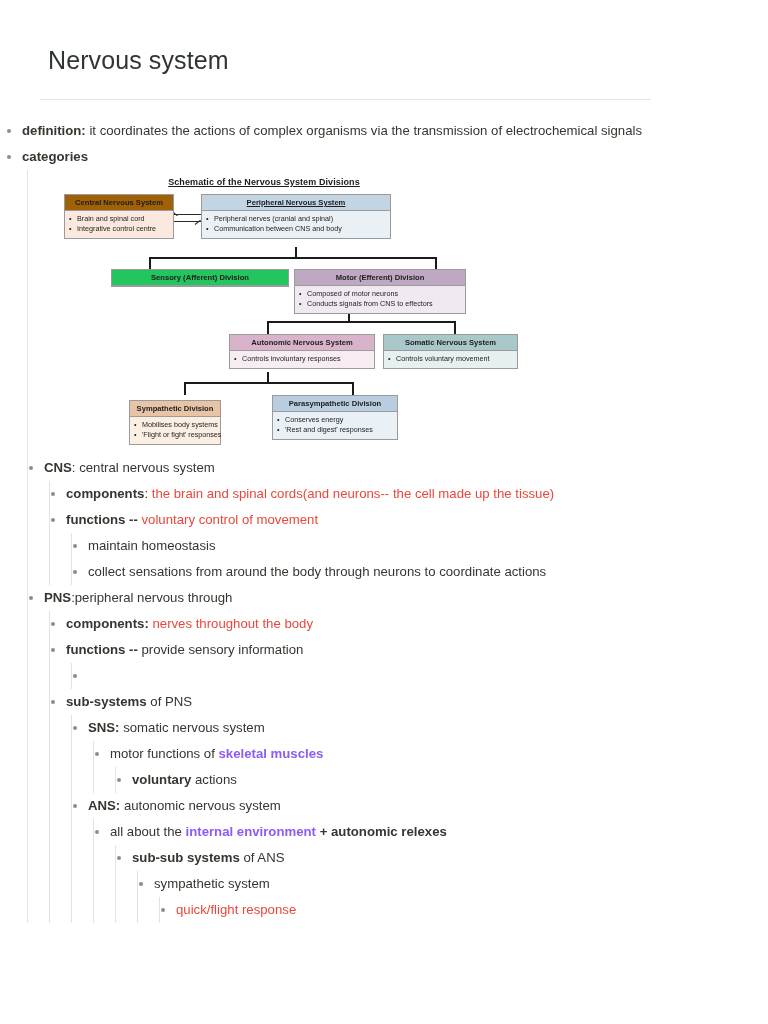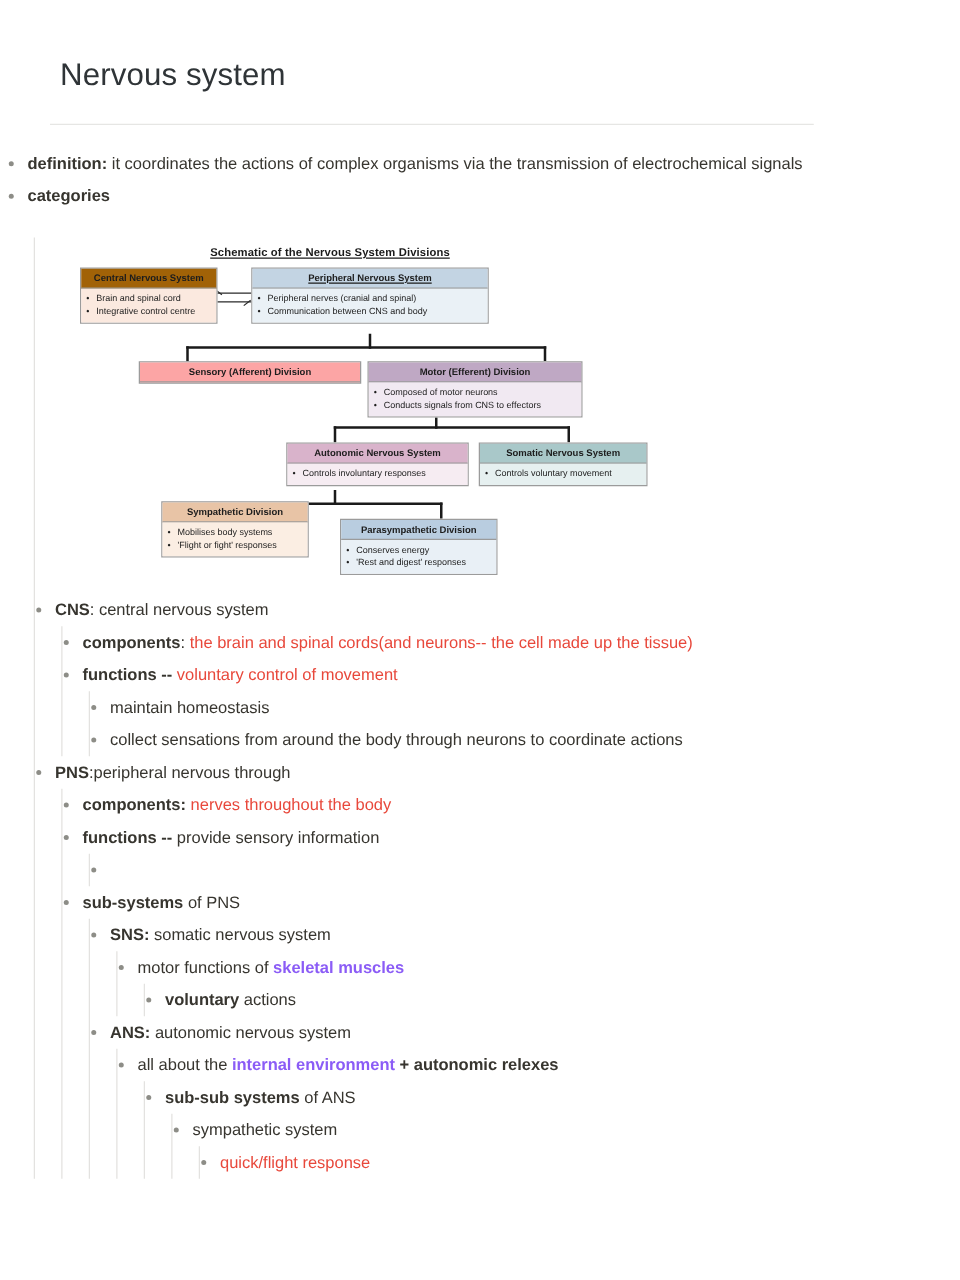--- a/index.html
+++ b/index.html
@@ -92,21 +92,21 @@
     background: #e3e2e0;
   }
   .b { font-weight: 700; }
   .red { color: #e8483b; }
   .redb { color: #8b5cf6; font-weight: 700; }
   .diagram {
     position: relative;
     width: 500px;
     height: 285px;
     margin-left: 10px;
-    margin-top: 20px;
+    margin-top: 0;
     background: #ffffff;
   }
   .dg-title {
     position: absolute;
     left: 0;
     top: 2px;
     width: 420px;
     text-align: center;
     font-size: 9px;
     font-weight: 700;
@@ -234,21 +234,21 @@
 
               <div class="box" style="left:147px; top:24px; width:190px;">
                 <div class="hd c-pns-hd" style="background: rgb(195, 212, 227);">Peripheral Nervous System</div>
                 <div class="bd c-pns-bd" style="background: rgb(234, 241, 246);">
                   <div>Peripheral nerves (cranial and spinal)</div>
                   <div>Communication between CNS and body</div>
                 </div>
               </div>
 
               <div class="box" style="left:57px; top:99px; width:178px;">
-                <div class="hd c-sen-hd" style="background: #fca5a5;">Sensory (Afferent) Division</div>
+                <div class="hd c-sen-hd" style="background: #22c55e;">Sensory (Afferent) Division</div>
               </div>
 
               <div class="box" style="left:240px; top:99px; width:172px;">
                 <div class="hd c-mot-hd" style="background: rgb(191, 168, 196);">Motor (Efferent) Division</div>
                 <div class="bd c-mot-bd" style="background: rgb(241, 233, 242);">
                   <div>Composed of motor neurons</div>
                   <div>Conducts signals from CNS to effectors</div>
                 </div>
               </div>
 
@@ -259,21 +259,21 @@
                 </div>
               </div>
 
               <div class="box" style="left:329px; top:164px; width:135px;">
                 <div class="hd c-som-hd" style="background: rgb(169, 200, 201);">Somatic Nervous System</div>
                 <div class="bd c-som-bd" style="background: rgb(230, 240, 240);">
                   <div>Controls voluntary movement</div>
                 </div>
               </div>
 
-              <div class="box" style="left:75px; top:211px; width:118px;">
+              <div class="box" style="left:75px; top:230px; width:92px;">
                 <div class="hd c-sym-hd" style="background: rgb(232, 196, 166);">Sympathetic Division</div>
                 <div class="bd c-sym-bd" style="background: rgb(251, 238, 227);">
                   <div>Mobilises body systems</div>
                   <div>'Flight or fight' responses</div>
                 </div>
               </div>
 
               <div class="box" style="left:218px; top:225px; width:126px;">
                 <div class="hd c-par-hd" style="background: rgb(185, 205, 224);">Parasympathetic Division</div>
                 <div class="bd c-par-bd" style="background: rgb(233, 240, 246);">

